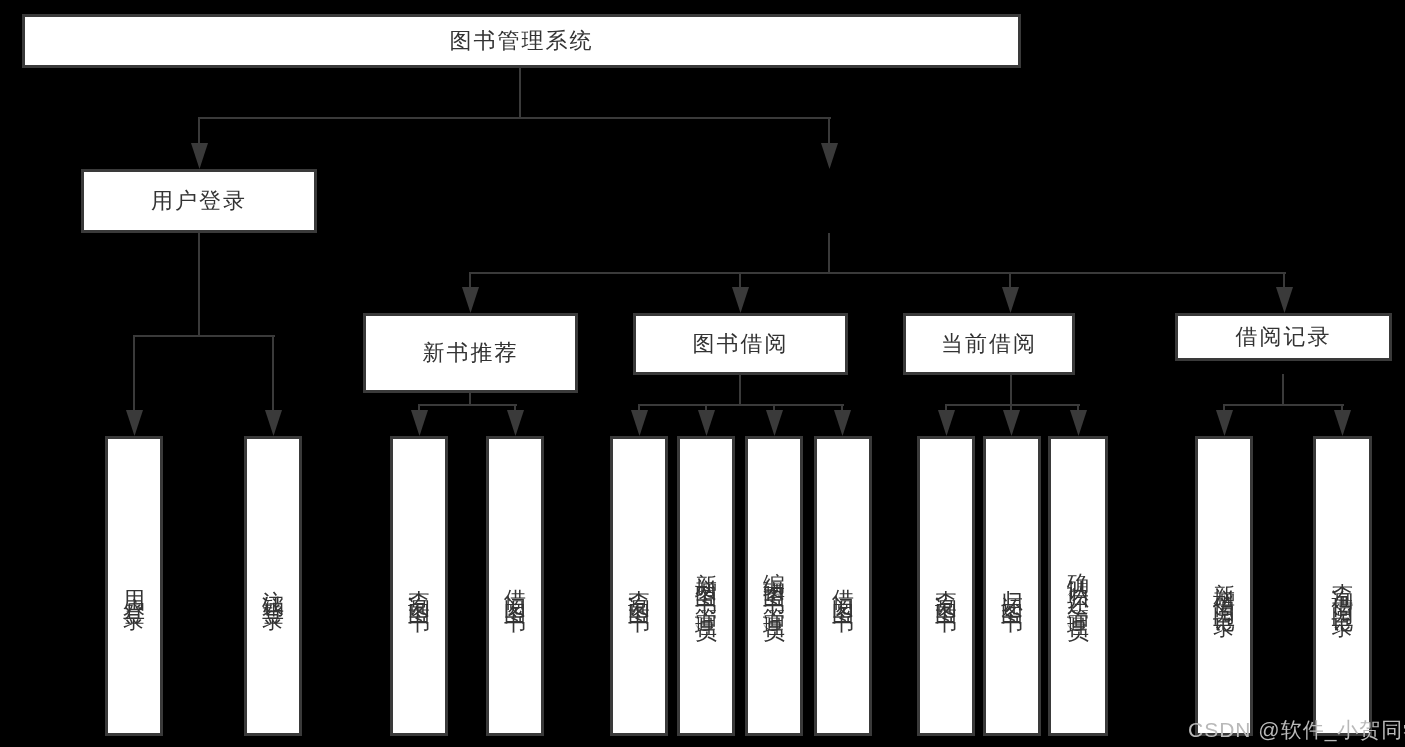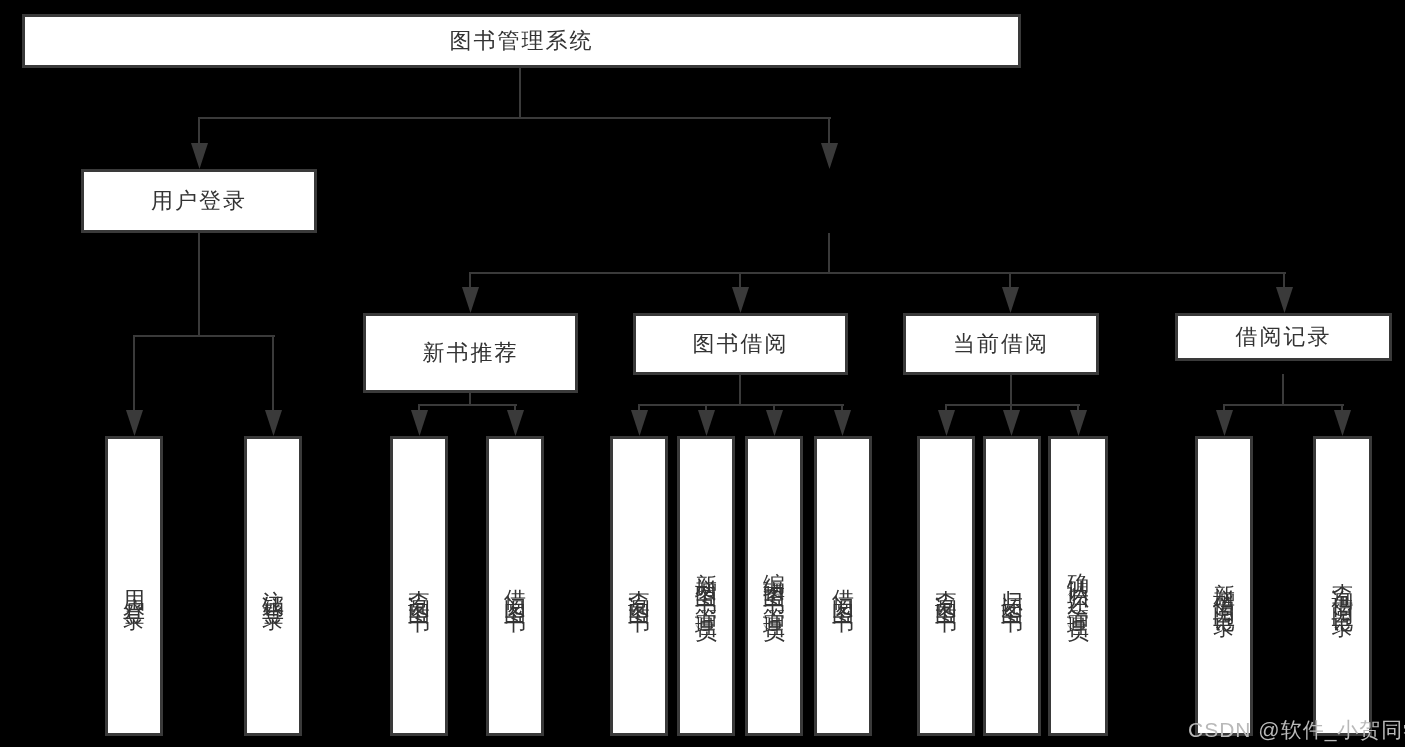--- a/index.html
+++ b/index.html
@@ -98,21 +98,21 @@
   <div class="box" style="left:81px;top:169px;width:236px;height:64px">
     <span>用户登录</span>
   </div>
 
   <div class="box" style="left:363px;top:313px;width:215px;height:80px">
     <span>新书推荐</span>
   </div>
   <div class="box" style="left:633px;top:313px;width:215px;height:62px">
     <span>图书借阅</span>
   </div>
-  <div class="box" style="left:903px;top:313px;width:196px;height:62px">
+  <div class="box" style="left:903px;top:313px;width:172px;height:62px">
     <span>当前借阅</span>
   </div>
   <div class="box" style="left:1175px;top:313px;width:217px;height:48px">
     <span>借阅记录</span>
   </div>
 
   <div class="box vbox" style="left:105px;top:436px;width:58px;height:300px">
     <span>用户登录</span>
   </div>
   <div class="box vbox" style="left:244px;top:436px;width:58px;height:300px">

